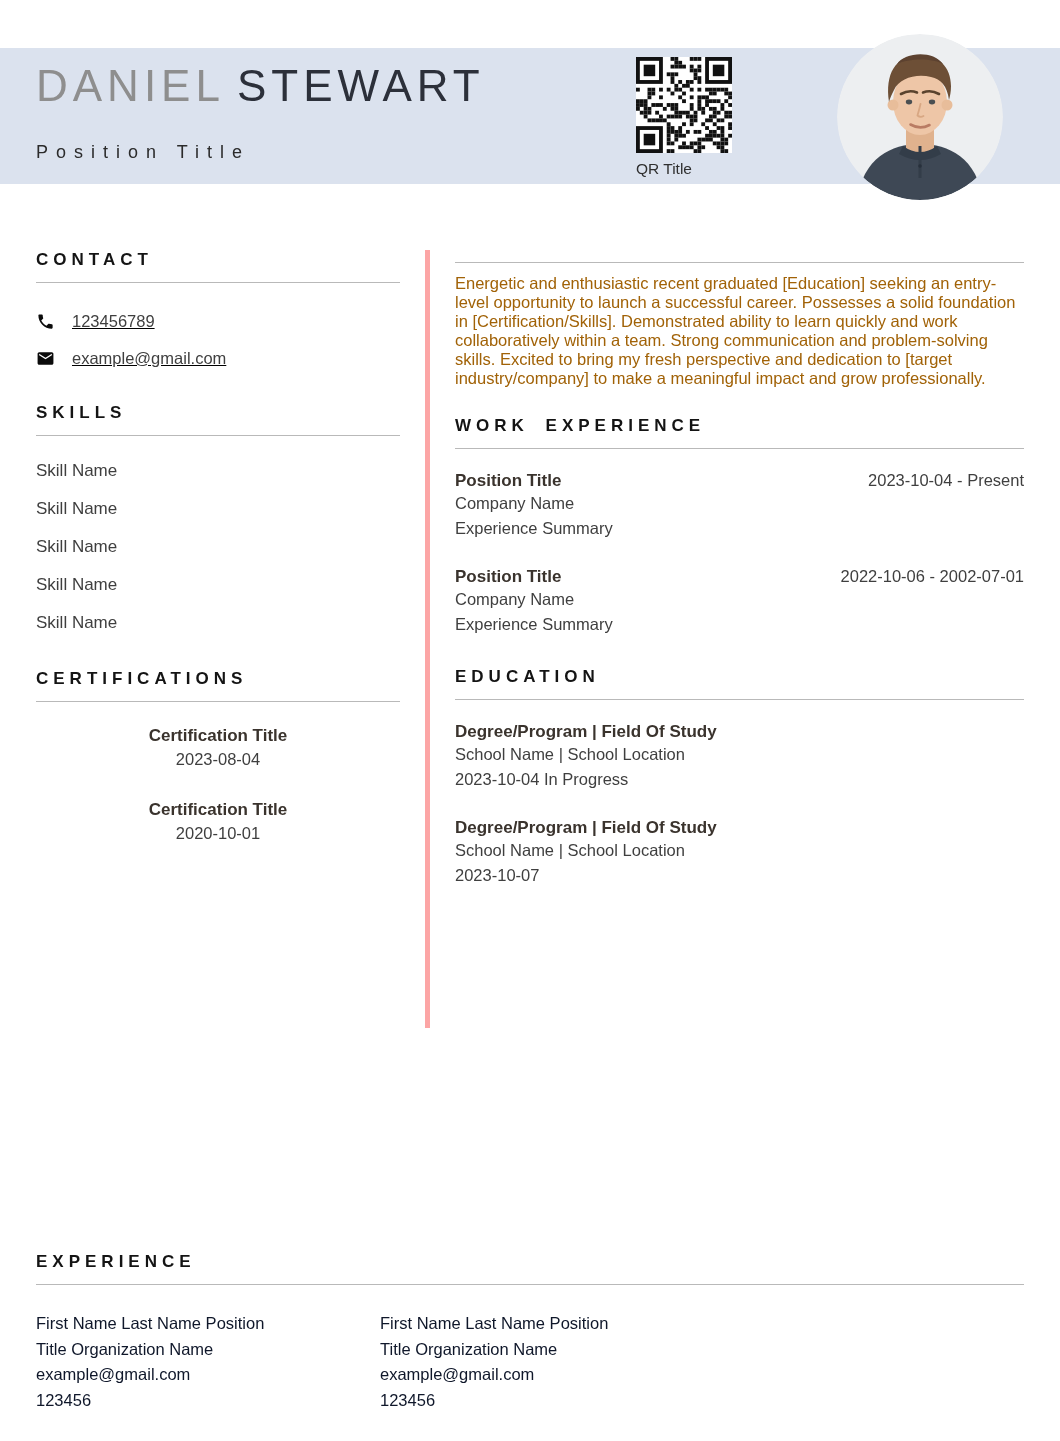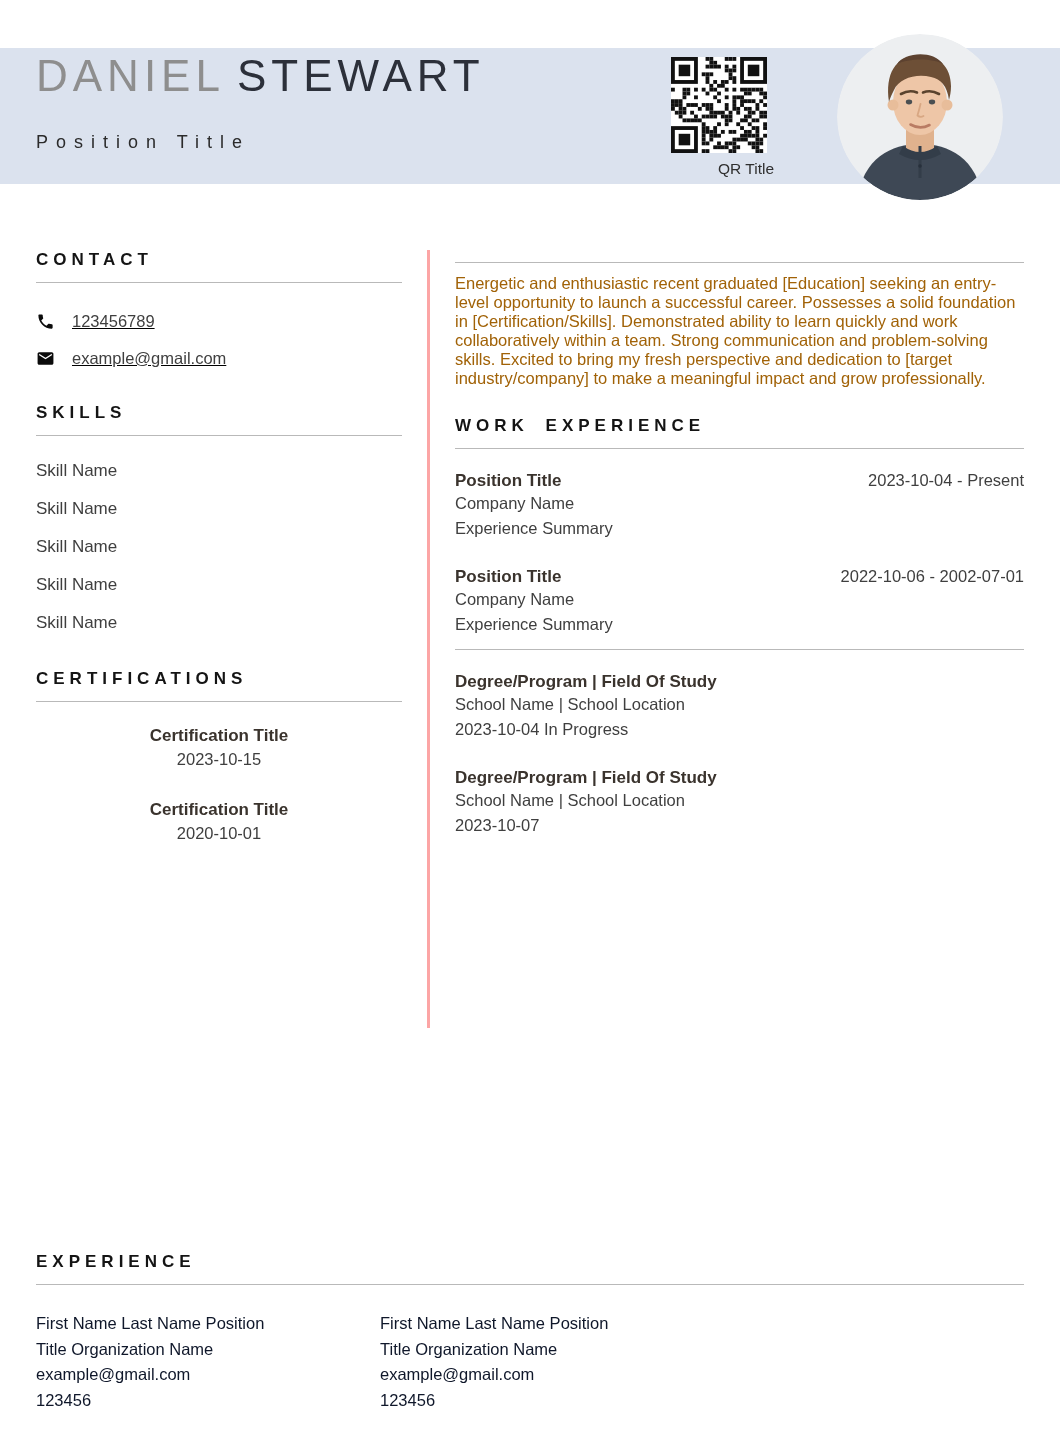--- a/index.html
+++ b/index.html
@@ -14,27 +14,27 @@
     overflow: hidden;
   }
 
   
   .band {
     position: absolute;
     left: 0; top: 48px;
     width: 100%; height: 136px;
     background: #dbe2ee;
   }
-  .name-block { position: absolute; left: 36px; top: 52px; }
+  .name-block { position: absolute; left: 36px; top: 62px; }
   .name { font-size: 44px; font-weight: 400; letter-spacing: 5px; line-height: 1.1; white-space: nowrap; }
   .name .first { color: #8e8e8e; margin-right: 12px; }
   .name .last  { color: #2c303a; }
   .position-title { margin-top: 32px; font-size: 18px; letter-spacing: 8px; color: #2b2b2b; }
 
-  .qr-wrap { position: absolute; left: 636px; top: 57px; width: 103px; text-align: right; margin-left: 35px; }
+  .qr-wrap { position: absolute; left: 636px; top: 57px; width: 103px; text-align: left; }
   .qr-wrap svg { display: block; width: 96px; height: 96px; background: #ffffff; fill: #111; }
   .qr-label { margin-top: 7px; font-size: 15.5px; color: #2f2f2f; white-space: nowrap; }
 
   .photo {
     position: absolute; left: 837px; top: 34px;
     width: 166px; height: 166px;
     border-radius: 50%; overflow: hidden;
   }
   .photo svg { display: block; width: 166px; height: 166px; }
 
@@ -44,21 +44,21 @@
     letter-spacing: 5px; word-spacing: 7px;
     color: #141414;
   }
   .rule { height: 1px; background: #b9b9b9; margin-top: 12px; }
 
   .columns {
     position: absolute; left: 36px; top: 250px;
     width: 988px; min-height: 778px;
     display: flex;
   }
-  .col-left  { width: 394px; padding-right: 25px; border-right: 3px solid #fca5a5; }
+  .col-left  { width: 394px; padding-right: 25px; border-right: 5px solid #fca5a5; }
   .col-right { flex: 1; padding-left: 25px; }
 
   
   .contact-list { margin-top: 20px; text-decoration: underline; }
   .contact-item { display: flex; align-items: center; height: 37px; font-size: 16.5px; color: #3f3f3f; }
   .contact-item .cicon { width: 22px; margin-right: 14px; display: flex; align-items: center; }
   .contact-item .cicon svg { width: 19px; height: 19px; fill: #0b0b0b; }
 
   
   .skills-head { margin-top: 26px; }
@@ -397,21 +397,21 @@
         <li>Skill Name</li>
         <li>Skill Name</li>
         <li>Skill Name</li>
         <li>Skill Name</li>
       </ul>
 
       <div class="section-head certs-head">CERTIFICATIONS</div>
       <div class="rule"></div>
       <div class="cert-item">
         <div class="cert-title">Certification Title</div>
-        <div class="cert-date">2023-10-15</div>
+        <div class="cert-date">2023-08-04</div>
       </div>
       <div class="cert-item">
         <div class="cert-title">Certification Title</div>
         <div class="cert-date">2020-10-01</div>
       </div>
     </aside>
 
     <main class="col-right">
       <div class="rule"></div>
       <p class="summary-text">Energetic and enthusiastic recent graduated [Education] seeking an entry-level opportunity to launch a successful career. Possesses a solid foundation in [Certification/Skills]. Demonstrated ability to learn quickly and work collaboratively within a team. Strong communication and problem-solving skills. Excited to bring my fresh perspective and dedication to [target industry/company] to make a meaningful impact and grow professionally.</p>
@@ -430,20 +430,21 @@
 
       <div class="xp-entry">
         <div class="xp-row">
           <span class="xp-title">Position Title</span>
           <span class="xp-dates">2022-10-06 - 2002-07-01</span>
         </div>
         <div class="xp-line">Company Name</div>
         <div class="xp-line">Experience Summary</div>
       </div>
 
+      <div class="section-head edu-head">EDUCATION</div>
       <div class="rule"></div>
 
       <div class="xp-entry">
         <div class="xp-title">Degree/Program | Field Of Study</div>
         <div class="xp-line">School Name | School Location</div>
         <div class="xp-line">2023-10-04 In Progress</div>
       </div>
 
       <div class="xp-entry">
         <div class="xp-title">Degree/Program | Field Of Study</div>

